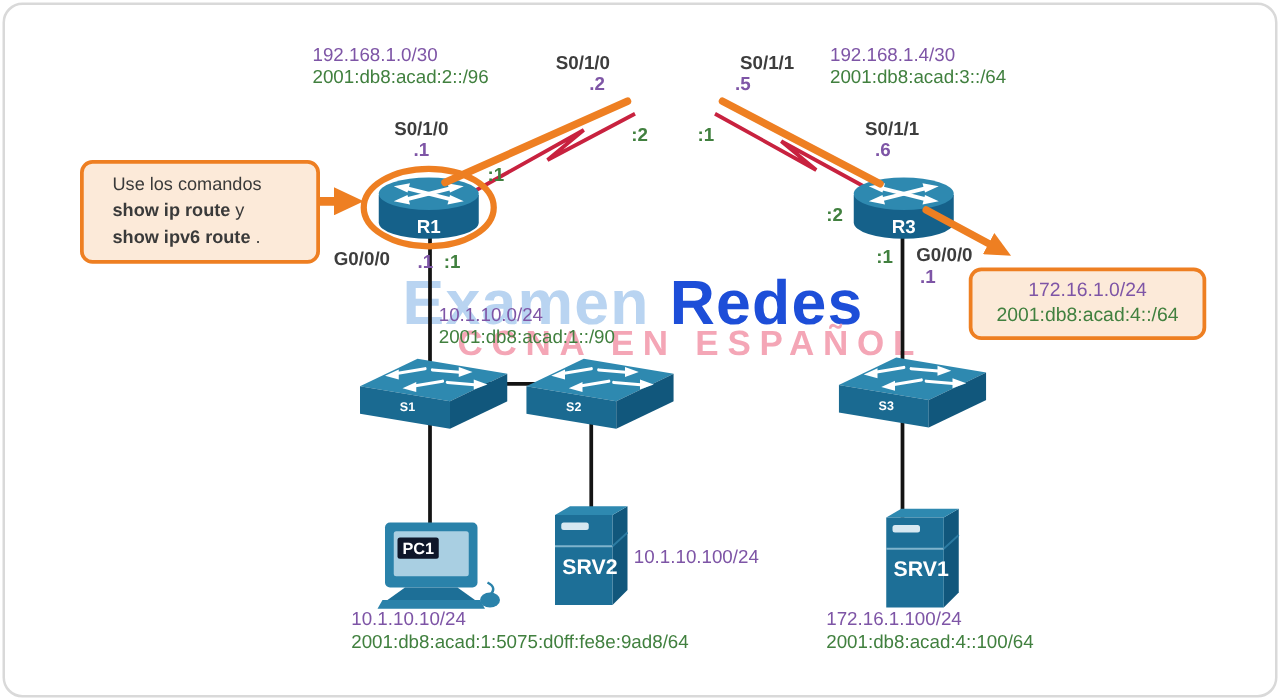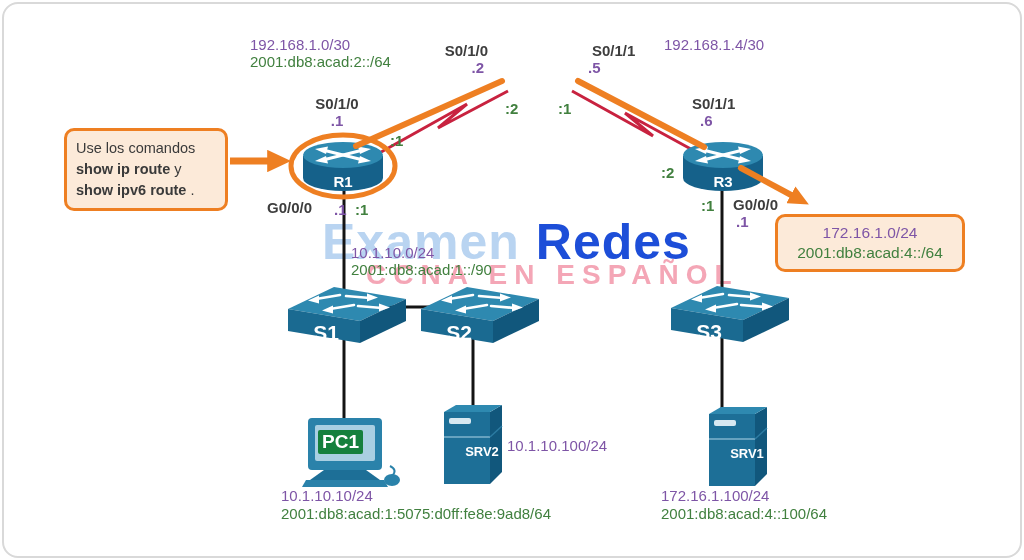--- a/index.html
+++ b/index.html
@@ -13,34 +13,34 @@
   .wm-blue{color:#b9d4f1;text-align:center;}
   .wm-orange{color:#1d4ed8;margin-left:16px;}
   .wm-sub{left:366px;top:259px;font-size:28px;letter-spacing:7px;color:#f4a6b6;}
   
   svg.layer{position:absolute;left:0;top:0;z-index:3;}
   svg.layer.top{z-index:6;}
   
   .device{position:absolute;z-index:4;}
   .dev-label{position:absolute;color:#fff;font-weight:bold;text-align:center;white-space:nowrap;}
   .router .dev-label{left:0;width:100%;top:33px;font-size:15px;}
-  .switch .dev-label{left:2px;width:72px;top:36px;font-size:21px;}
-  .server .dev-label{left:16px;width:48px;top:40px;font-size:13px;}
-  .pc .dev-label{left:20px;top:16px;font-size:19px;background:#15803d;padding:1px 4px;border-radius:2px;}
+  .switch .dev-label{left:2px;width:72px;top:36px;font-size:10px;}
+  .server .dev-label{left:4px;width:48px;top:40px;font-size:17px;text-align:right;}
+  .pc .dev-label{left:20px;top:16px;font-size:13px;background:#0f172a;padding:1px 4px;border-radius:2px;}
   
   .lbl{position:absolute;z-index:5;font-size:15px;line-height:17px;white-space:nowrap;}
   .v4{color:#7e55a6;}
   .v6{color:#41803f;}
   .ifname{color:#3d3d3d;font-weight:bold;}
   .bold{font-weight:bold;}
   .tar{text-align:right;}
   .tac{text-align:center;}
   
   .obox{position:absolute;z-index:7;background:#fcead9;border:3px solid #ee7f22;border-radius:10px;}
-  .callout{left:64px;top:128px;width:140px;padding:7px 9px;font-size:14.5px;line-height:21px;color:#3a3a3a;}
+  .callout{left:64px;top:128px;width:140px;padding:7px 23px;font-size:14.5px;line-height:21px;color:#3a3a3a;}
   .callout .pre{white-space:pre;}
   .lanbox{left:775px;top:214px;width:184px;padding:6px 0;text-align:center;font-size:15.5px;line-height:20px;}
 </style>
 </head>
 <body>
 
 <div id="stage">
   <div class="card-border"></div>
 
   <div class="wm wm-main">
@@ -194,24 +194,25 @@
       <polygon points="26,56 68,56 82,66 12,66" fill="#1d6f97"></polygon>
       <polygon points="8,66 86,66 90,73 4,73" fill="#2a82aa"></polygon>
       <path d="M92 52 q8 4 2 10" stroke="#2a82aa" stroke-width="2" fill="none"></path>
       <ellipse cx="94" cy="66" rx="8" ry="6" fill="#2a82aa"></ellipse>
     </svg>
     <div class="dev-label">PC1</div>
   </div>
 
   <div class="lbl" style="left:250px;top:36px;">
     <div class="v4">192.168.1.0/30</div>
-    <div class="v6">2001:db8:acad:2::/64</div>
+    <div class="v6">2001:db8:acad:2::/96</div>
   </div>
   <div class="lbl" style="left:664px;top:36px;">
     <div class="v4">192.168.1.4/30</div>
+    <div class="v6">2001:db8:acad:3::/64</div>
   </div>
   <div class="lbl" style="left:351px;top:244px;">
     <div class="v4">10.1.10.0/24</div>
     <div class="v6">2001:db8:acad:1::/90</div>
   </div>
 
   <div class="lbl tar" style="left:420px;top:42px;width:68px;">
     <div class="ifname">S0/1/0</div>
     <div class="v4 bold" style="padding-right:4px;">.2</div>
   </div>

